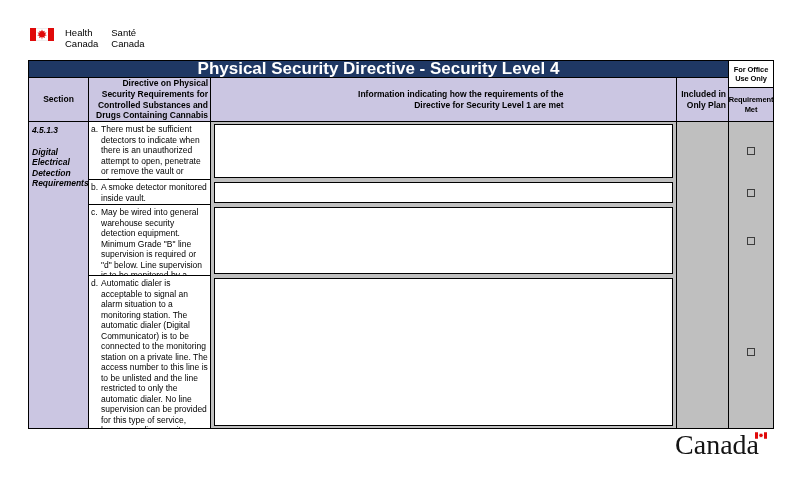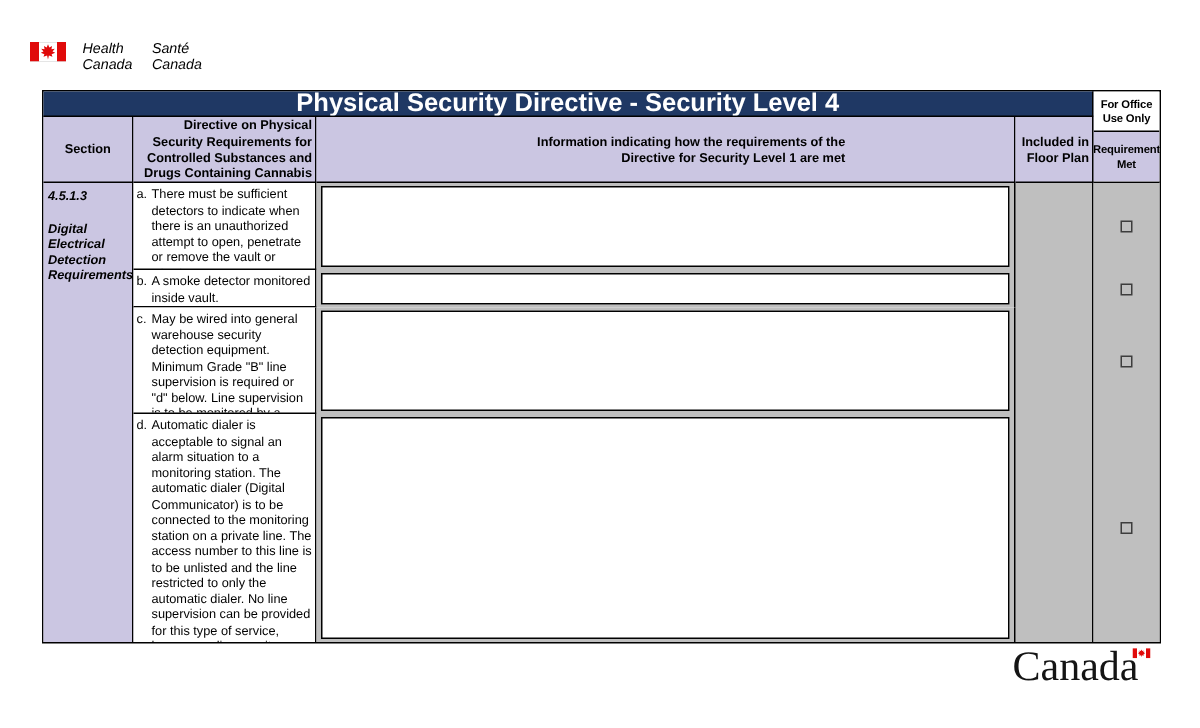--- a/index.html
+++ b/index.html
@@ -6,21 +6,21 @@
   html,body { width:800px; height:485px; }
   body {
     background:#fff;
     font-family:"Liberation Sans", sans-serif;
     position:relative;
     overflow:hidden;
     color:#000;
   }
 
   
-  .logo { position:absolute; left:20px; top:27px; display:flex; align-items:flex-start; gap:11px;font-style:italic; }
+  .logo { position:absolute; left:30px; top:27px; display:flex; align-items:flex-start; gap:11px; }
   .logo svg { display:block; margin-top:1px; }
   .logo-text { display:flex; gap:13px; font-size:9.5px; line-height:11px; }
   .logo-col span { display:block; }
 
   
   .grid {
     position:absolute; left:28px; top:60px; width:746px;
     display:grid;
     grid-template-columns:60px 122px 466px 52px 44px;
     grid-template-rows:17px 44px 58px 25px 71px 152px;
@@ -114,21 +114,21 @@
     <div class="cell hcell h-section">Section</div>
 
     <div class="cell office-header">
       <div class="office-top">For Office Use Only</div>
       <div class="office-bottom">Requirement Met</div>
     </div>
     <div class="cell hcell h-directive">Directive on Physical Security Requirements for Controlled Substances and Drugs Containing Cannabis</div>
     <div class="cell hcell h-info">
       <span>Information indicating how the requirements of the Directive for Security Level 1 are met</span>
     </div>
-    <div class="cell hcell h-floor">Included in Floor Plan</div>
+    <div class="cell hcell h-floor">Included in Only Plan</div>
 
     <div class="cell section-cell">
       <div>4.5.1.3</div>
       <div class="section-title">Digital Electrical Detection Requirements</div>
     </div>
 
     <div class="cell req req-a">
       <span class="letter">a.</span>
       <span class="rtext">There must be sufficient detectors to indicate when there is an unauthorized attempt to open, penetrate or remove the vault or wired.</span>
     </div>

